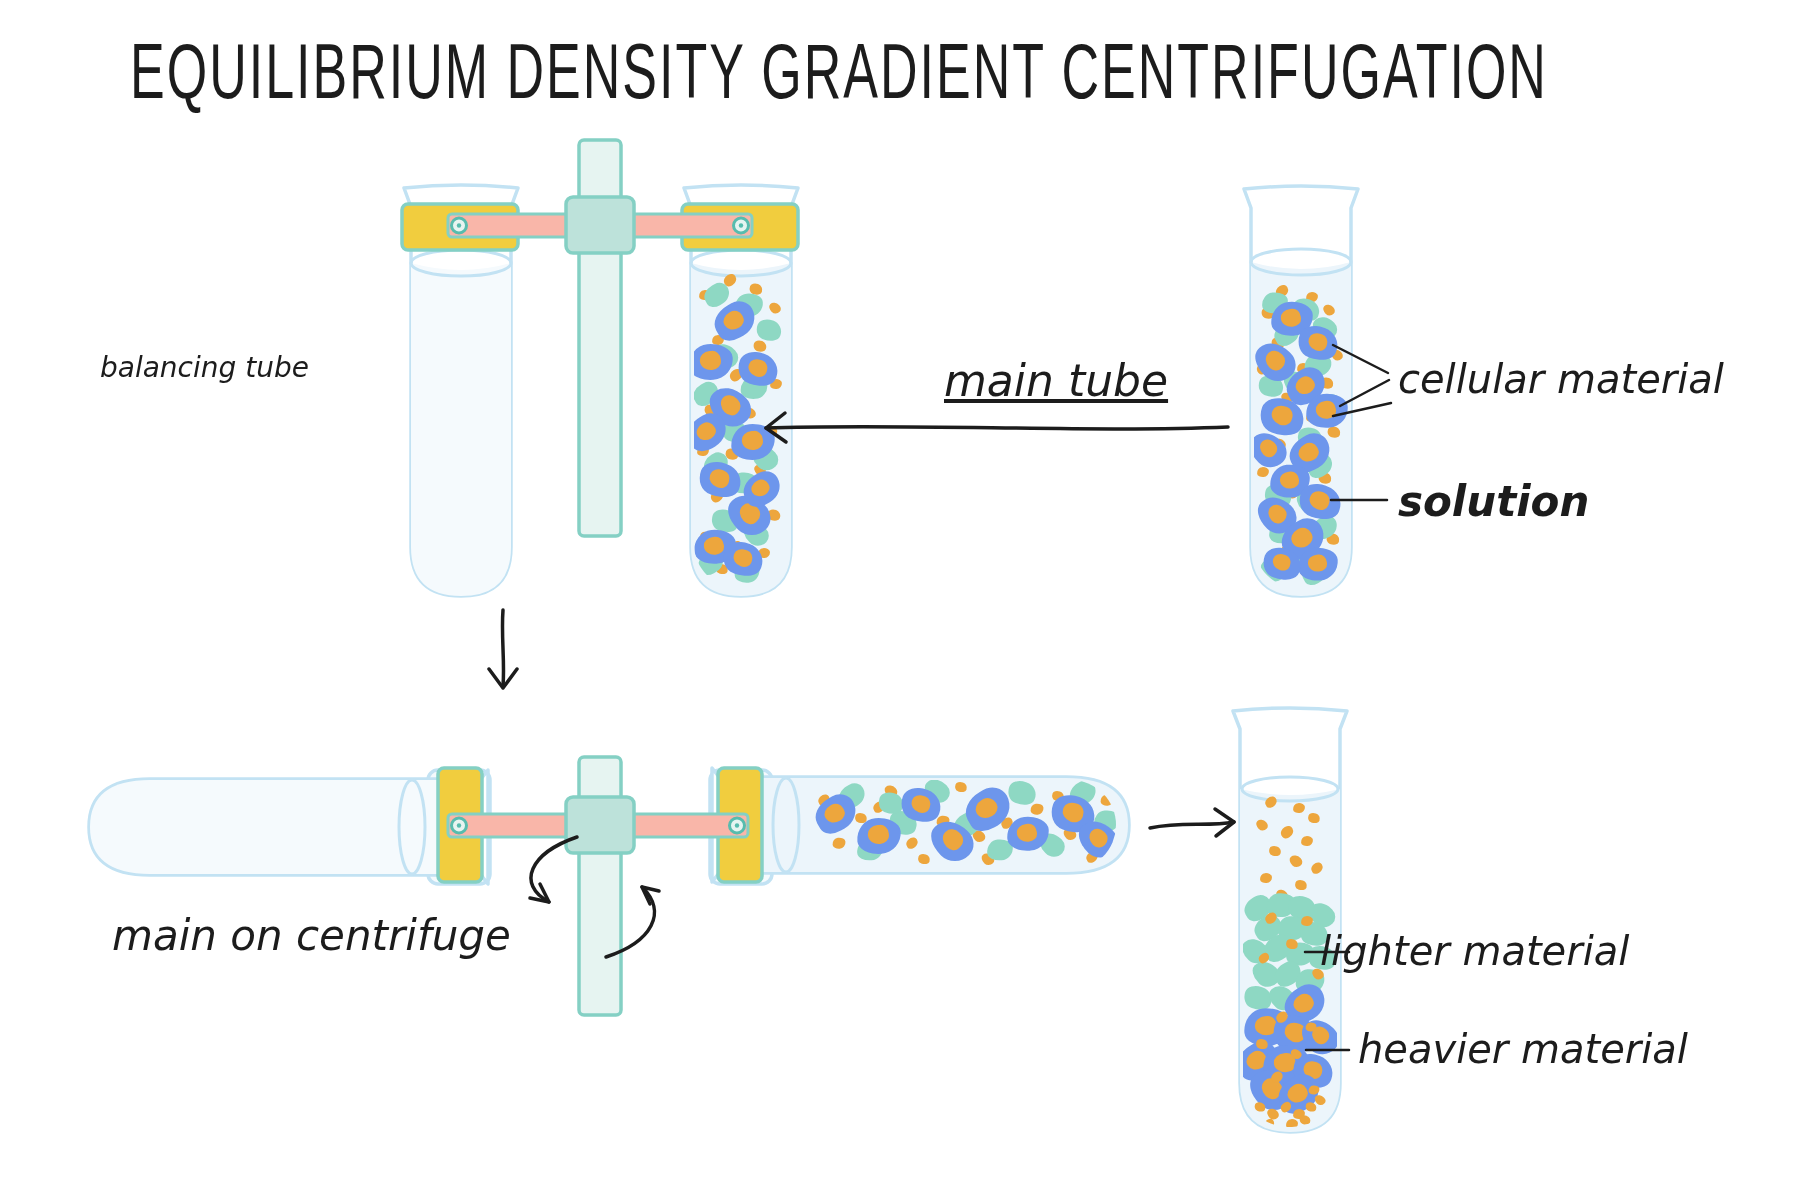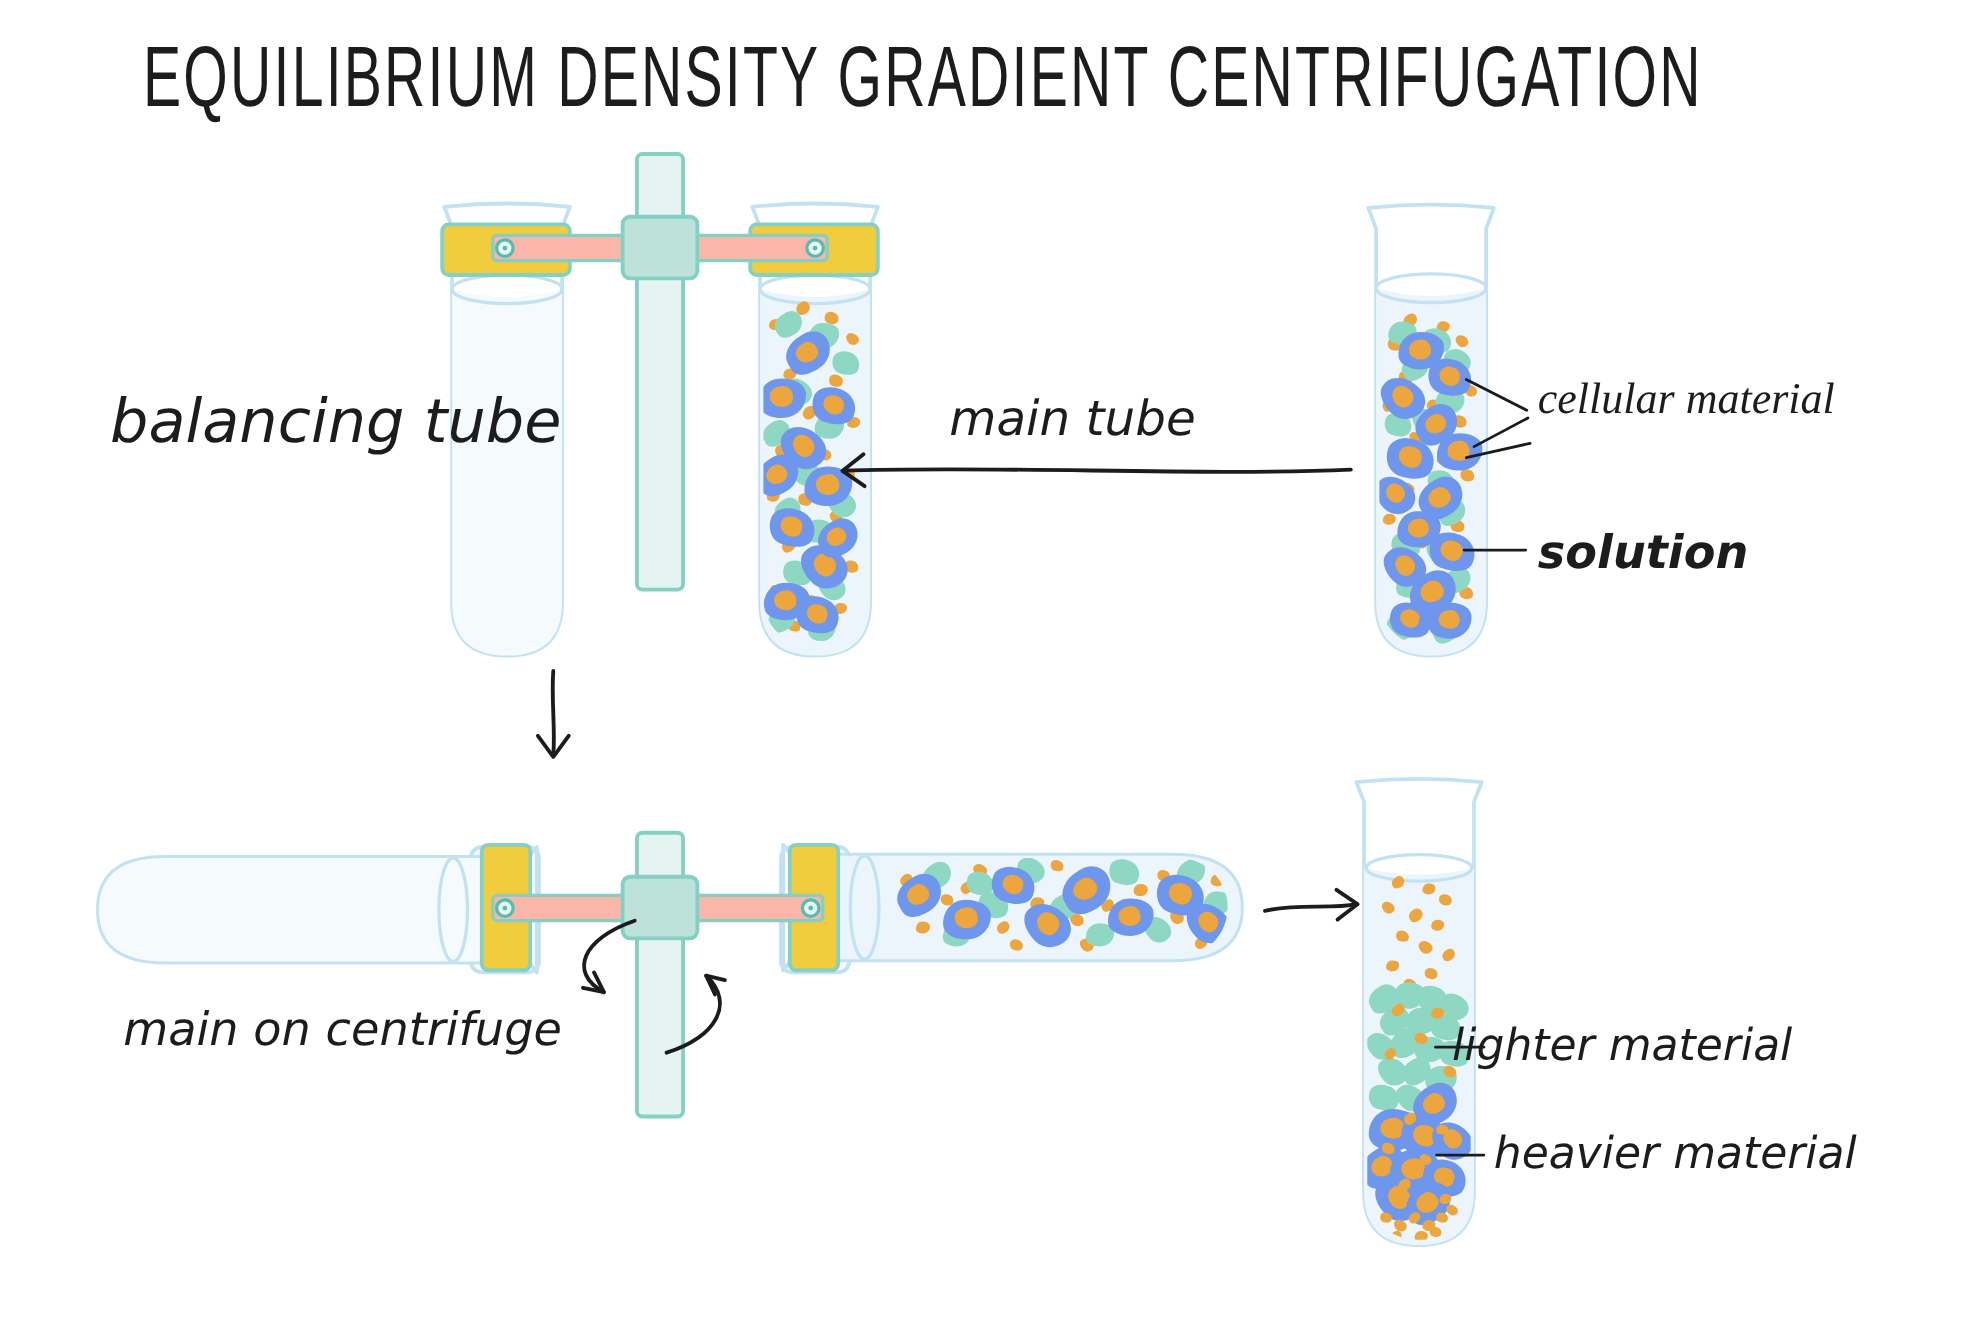--- a/index.html
+++ b/index.html
@@ -425,19 +425,19 @@
     <path class="s-ink-thin" d="M1333,345 L1388,373"></path>
     <path class="s-ink-thin" d="M1340,406 L1389,380"></path>
     <path class="s-ink-thin" d="M1333,416 L1391,403"></path>
   </g>
   <path class="s-ink-thin" d="M1331,500 L1387,500"></path>
   <path class="s-ink-thin" d="M1305,952 L1349,952"></path>
   <path class="s-ink-thin" d="M1306,1050 L1349,1050"></path>
 </svg>
 
 <div class="title">EQUILIBRIUM DENSITY GRADIENT CENTRIFUGATION</div>
-<div class="lbl" style="left:100px;top:352px;font-size:55px;">balancing tube</div>
-<div class="lbl" style="left:863px;top:356px;font-size:44px;">main tube</div>
-<div class="lbl" style="left:1398px;top:339px;font-family:Liberation Serif, serif;">cellular material</div>
+<div class="lbl" style="left:100px;top:352px;font-size:28px;">balancing tube</div>
+<div class="lbl" style="left:944px;top:356px;font-size:44px;text-decoration:underline;">main tube</div>
+<div class="lbl" style="left:1398px;top:356px;">cellular material</div>
 <div class="lbl" style="left:1398px;top:478px;font-size:42px;font-weight:bold;">solution</div>
 <div class="lbl" style="left:112px;top:912px;font-size:42px;">main on centrifuge</div>
 <div class="lbl" style="left:1320px;top:928px;">lighter material</div>
 <div class="lbl" style="left:1358px;top:1026px;">heavier material</div>
 
 </body></html>

